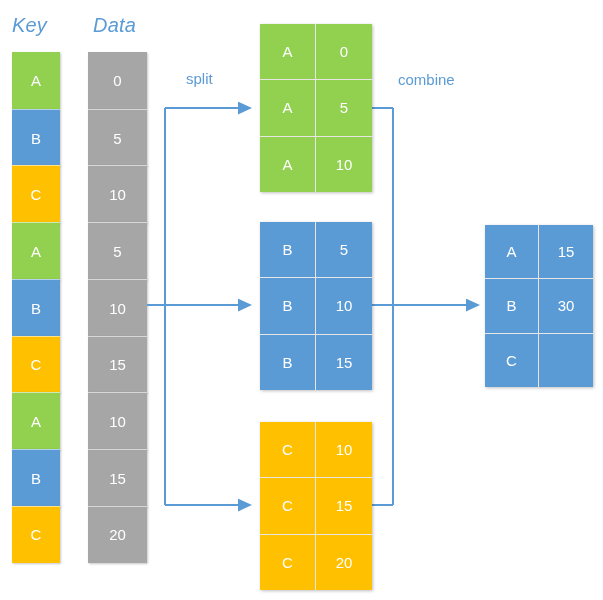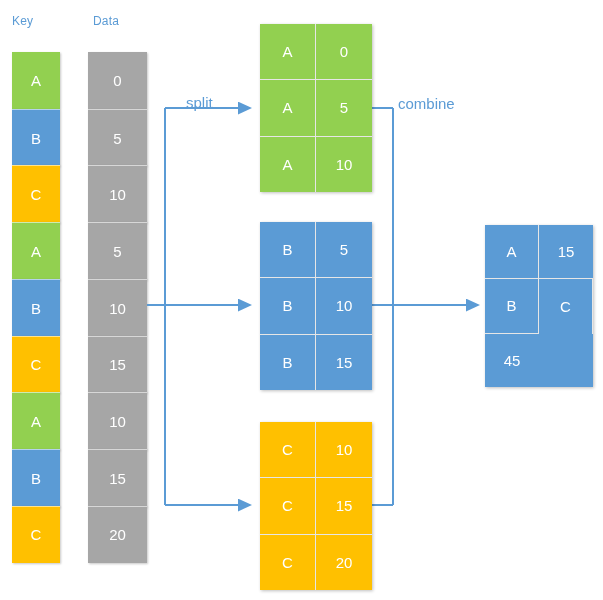--- a/index.html
+++ b/index.html
@@ -5,22 +5,23 @@
   html,body{margin:0;padding:0;}
   body{
     width:603px;height:600px;position:relative;overflow:hidden;
     background:#ffffff;
     font-family:"Liberation Sans","DejaVu Sans",sans-serif;
   }
   .stage{position:absolute;left:0;top:0;width:603px;height:600px;}
 
   
   .col-header{
-    position:absolute;color:#5B9BD5;font-size:12px;letter-spacing:.2px;
+    position:absolute;color:#5B9BD5;font-size:20px;letter-spacing:.2px;
     white-space:nowrap;
+    font-style:italic;
   }
 
   
   .stack-cell{
     position:absolute;display:flex;align-items:center;justify-content:center;
     color:#ffffff;font-size:15px;
     box-shadow:1px 1px 2px rgba(0,0,0,.22);
   }
   .stack-cell.sep{border-top:1px solid rgba(255,255,255,.55);}
 
@@ -33,21 +34,21 @@
     display:flex;align-items:center;justify-content:center;
     color:#ffffff;font-size:15px;
     border-right:1px solid #e6e6e6;border-bottom:1px solid #e6e6e6;
     box-sizing:border-box;
   }
   .group-table .cell.last-col{border-right:none;}
   .group-table .cell.last-row{border-bottom:none;}
 
   
   .conn-label{
-    position:absolute;color:#5B9BD5;font-size:15px;white-space:nowrap;margin-top:24px;
+    position:absolute;color:#5B9BD5;font-size:15px;white-space:nowrap;
   }
 
   svg.connectors{position:absolute;left:0;top:0;width:603px;height:600px;
     pointer-events:none;}
 </style>
 </head>
 <body>
 
 <div class="stage">
 
@@ -124,17 +125,17 @@
       <div class="cell last-col">10</div>
       <div class="cell">C</div>
       <div class="cell last-col">15</div>
       <div class="cell last-row">C</div>
       <div class="cell last-col last-row">20</div>
     </div>
   <div id="result-table" class="group-table" style="left: 485px; top: 225px; width: 108px; height: 162px; background: rgb(91, 155, 213);">
       <div class="cell">A</div>
       <div class="cell last-col">15</div>
       <div class="cell">B</div>
+      <div class="cell last-col">30</div>
       <div class="cell last-row">C</div>
-      <div class="cell last-col last-row">45</div>
     </div>
 
 </div>
 
 </body></html>

